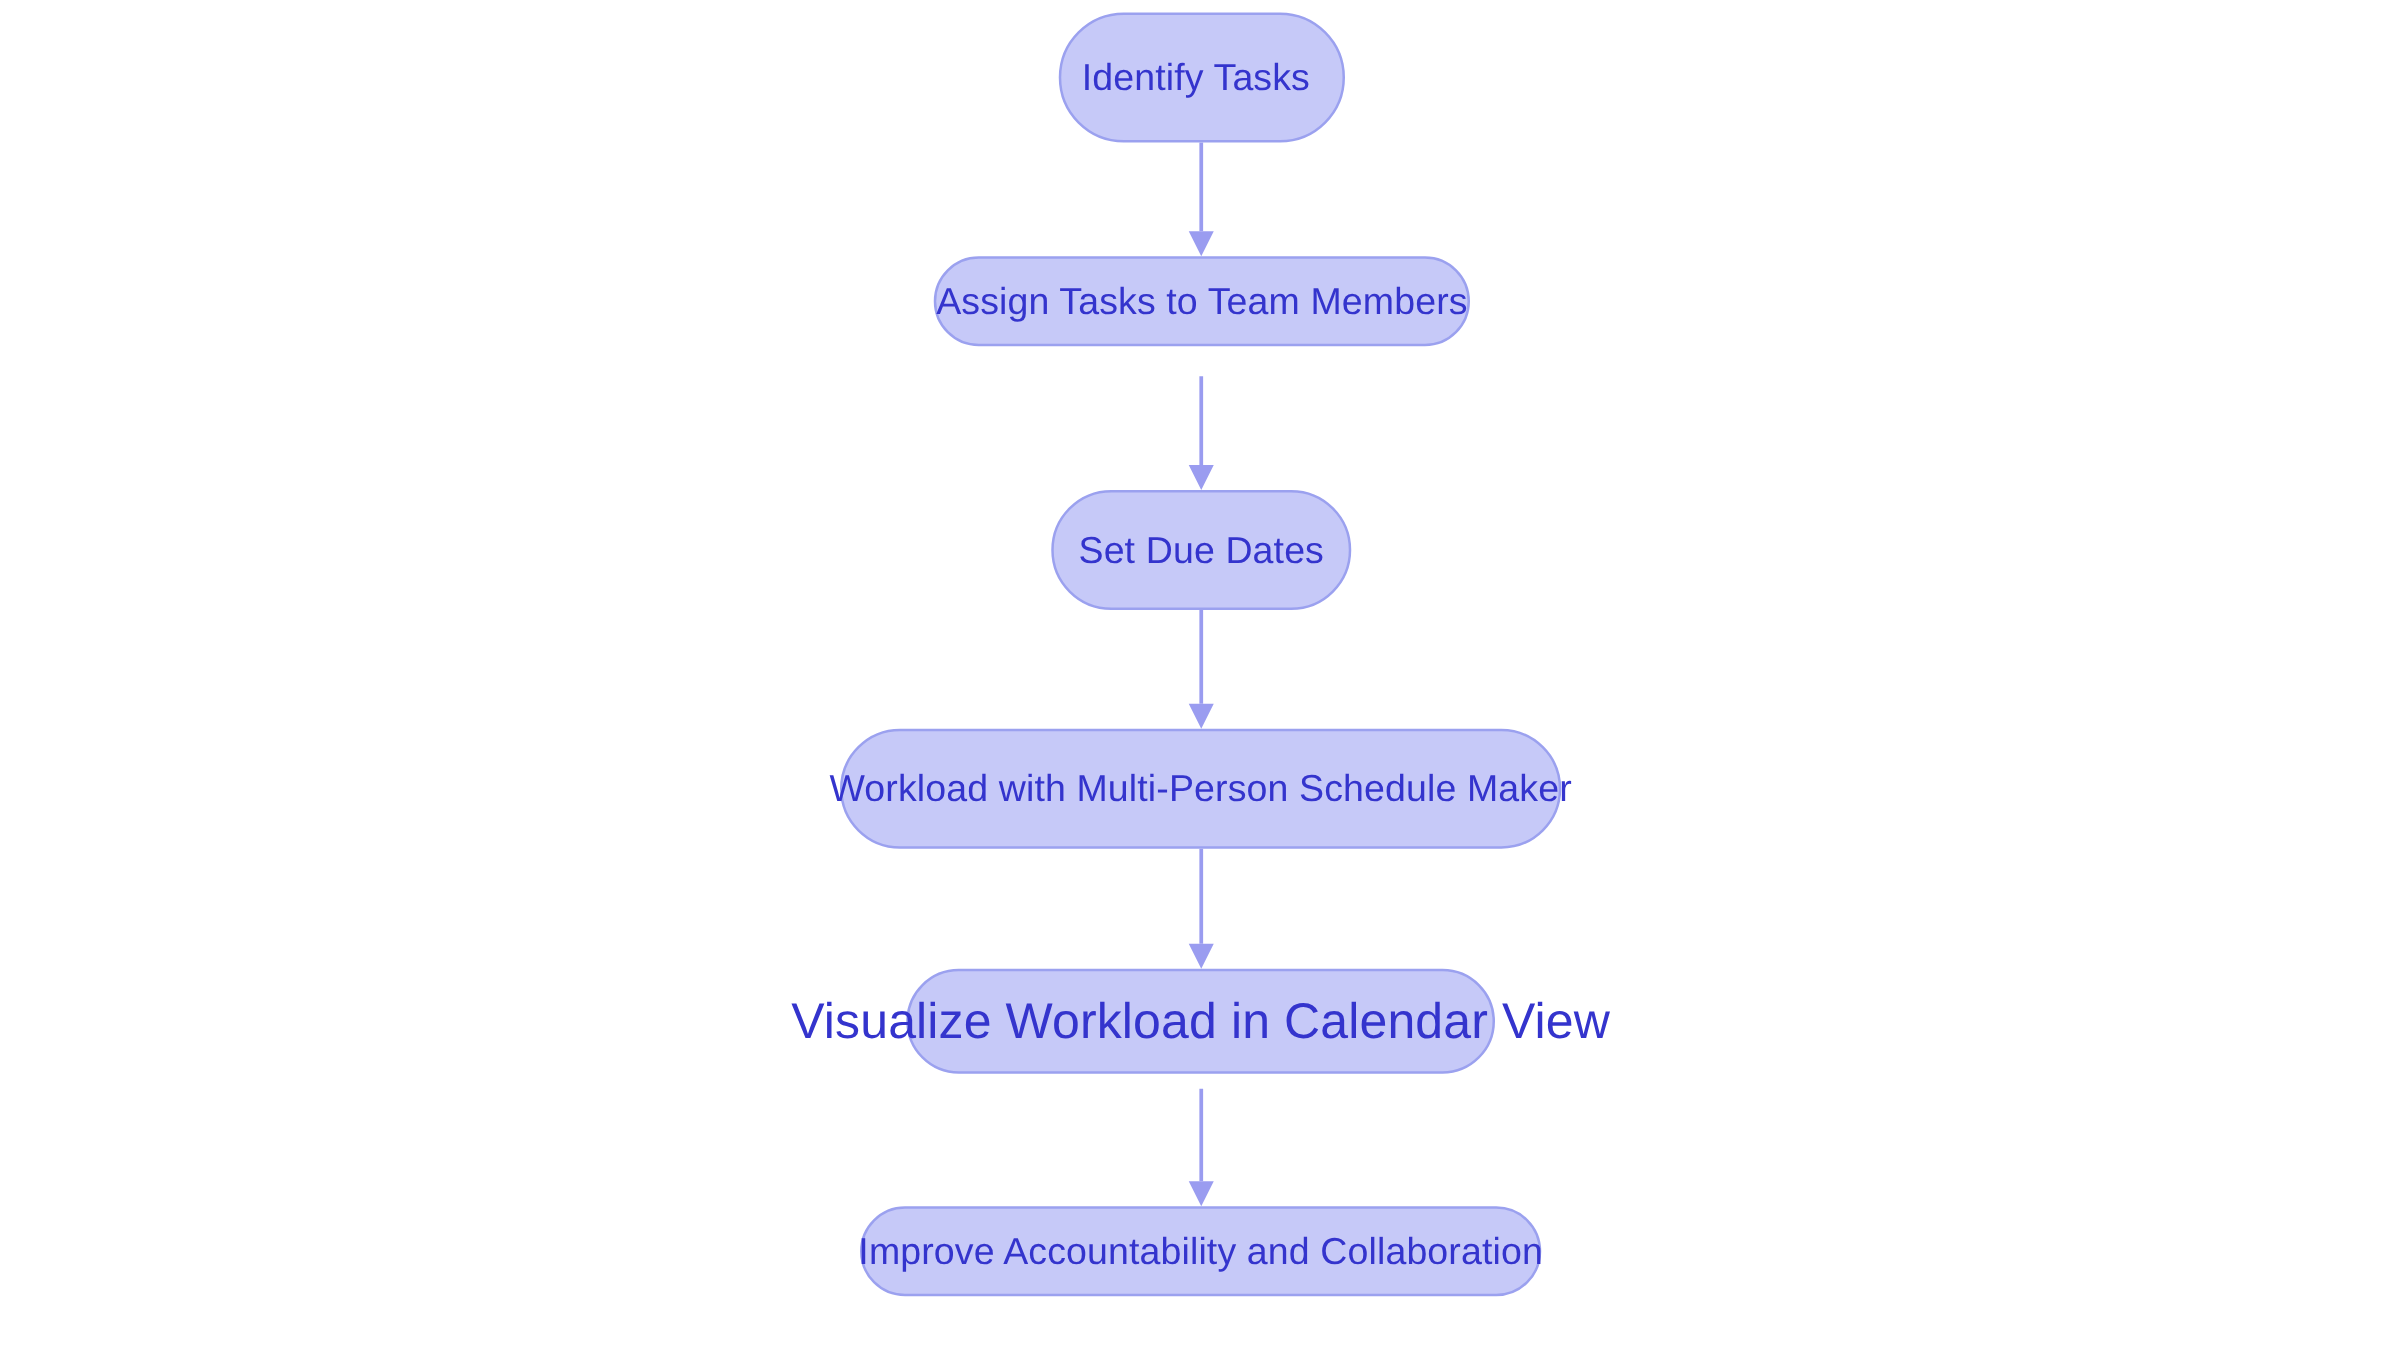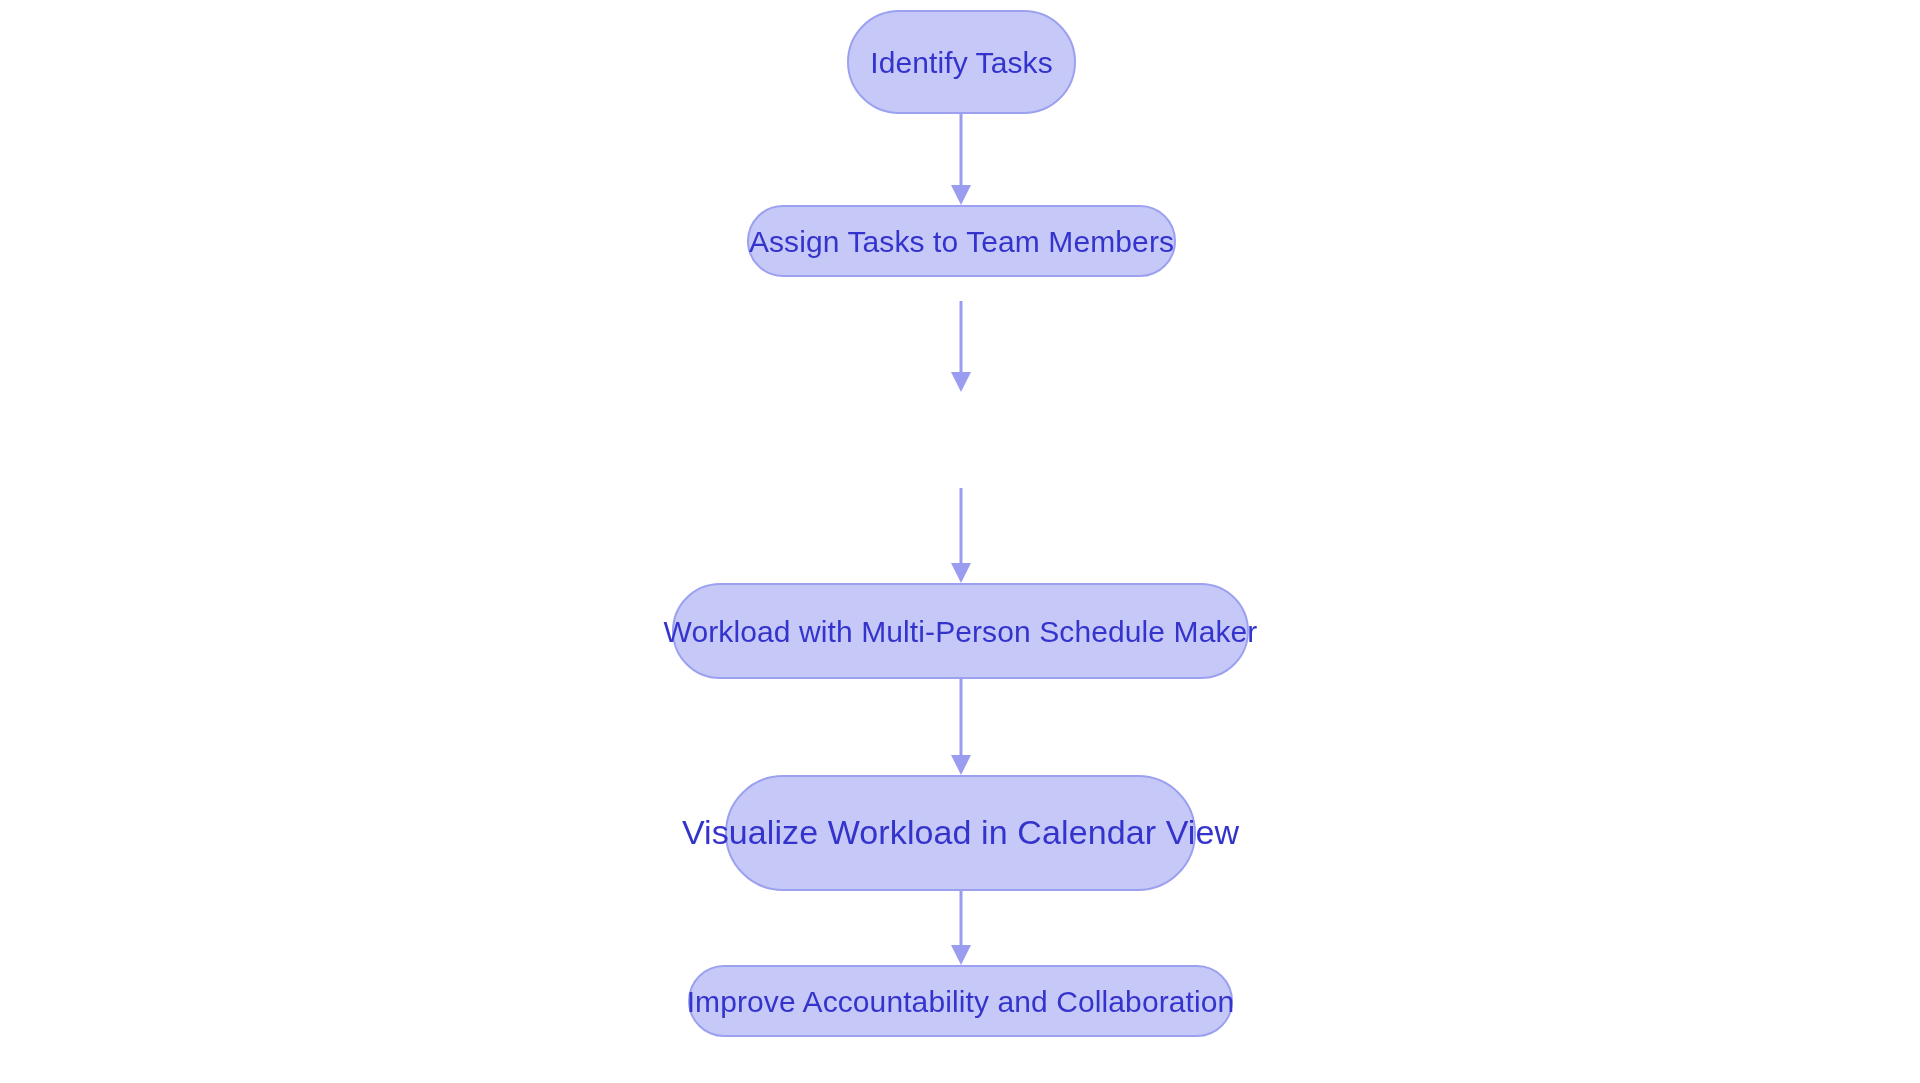--- a/index.html
+++ b/index.html
@@ -41,25 +41,25 @@
   }
 
   .flow-node .node-label {
     display: block;
     text-align: center;
     line-height: 1.1;
     padding: 0 26px;
   }
 
   
-  .node-1 { left: 847px;  top: 10px;   width: 229px; height: 104px; font-size: 30px; }
+  .node-1 { left: 847px;  top: 10px;   width: 229px; height: 104px; font-size: 30px; justify-content: flex-end; }
   .node-2 { left: 747px;  top: 205px;  width: 429px; height: 72px;  font-size: 30px; }
   .node-3 { left: 841px;  top: 392px;  width: 240px; height: 96px;  font-size: 30px; }
   .node-4 { left: 672px;  top: 583px;  width: 577px; height: 96px;  font-size: 30px; }
-  .node-5 { left: 725px;  top: 775px;  width: 471px; height: 116px;  font-size: 34px; }
+  .node-5 { left: 725px;  top: 775px;  width: 471px; height: 84px;  font-size: 40px; }
   .node-6 { left: 688px;  top: 965px;  width: 545px; height: 72px;  font-size: 30px; }
 
   
   .connector {
     position: absolute;
     left: 0;
     top: 0;
     width: 1920px;
     height: 1083px;
     pointer-events: none;
@@ -109,20 +109,23 @@
   </svg>
 
   <div class="flow-node node-1">
     <span class="node-label">Identify Tasks</span>
   </div>
 
   <div class="flow-node node-2">
     <span class="node-label">Assign Tasks to Team Members</span>
   </div>
 
+  <div class="flow-node node-3">
+    <span class="node-label">Set Due Dates</span>
+  </div>
 
   <div class="flow-node node-4">
     <span class="node-label">Workload with Multi-Person Schedule Maker</span>
   </div>
 
   <div class="flow-node node-5">
     <span class="node-label">Visualize Workload in Calendar View</span>
   </div>
 
   <div class="flow-node node-6">

